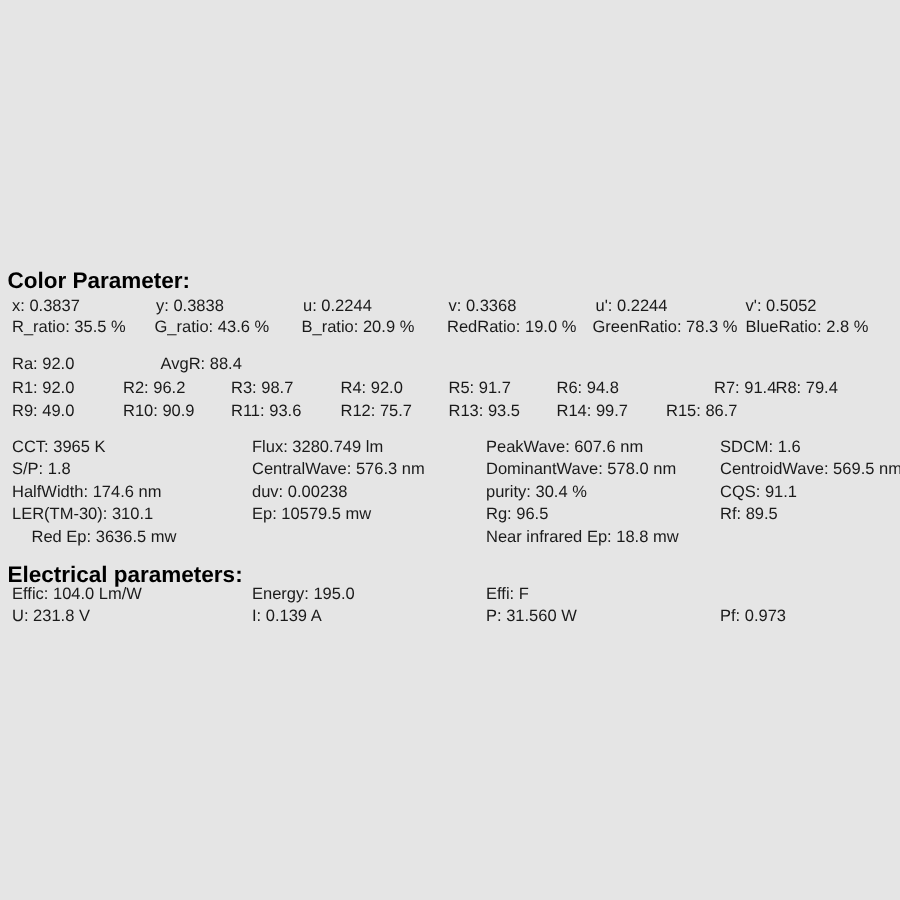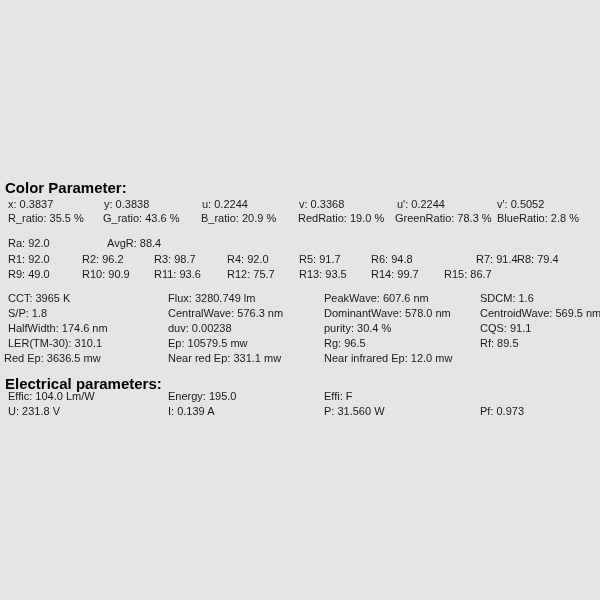--- a/index.html
+++ b/index.html
@@ -78,23 +78,22 @@
     <span class="param-cell" style="left: 324px; top: 307px;">DominantWave: 578.0 nm</span>
     <span class="param-cell" style="left: 480px; top: 307px;">CentroidWave: 569.5 nm</span>
     <span class="param-cell" style="left: 8px; top: 322px;">HalfWidth: 174.6 nm</span>
     <span class="param-cell" style="left: 168px; top: 322px;">duv: 0.00238</span>
     <span class="param-cell" style="left: 324px; top: 322px;">purity: 30.4 %</span>
     <span class="param-cell" style="left: 480px; top: 322px;">CQS: 91.1</span>
     <span class="param-cell" style="left: 8px; top: 337px;">LER(TM-30): 310.1</span>
     <span class="param-cell" style="left: 168px; top: 337px;">Ep: 10579.5 mw</span>
     <span class="param-cell" style="left: 324px; top: 337px;">Rg: 96.5</span>
     <span class="param-cell" style="left: 480px; top: 337px;">Rf: 89.5</span>
-    <span class="param-cell" style="left: 4px; top: 352px;">Red Ep: 3636.5 mw</span>
-    <span class="param-cell" style="left: 168px; top: 352px;">Near red Ep: 331.1 mw</span>
-    <span class="param-cell" style="left: 324px; top: 352px;">Near infrared Ep: 12.0 mw</span>
+    <span class="param-cell" style="left: 21px; top: 352px;">Red Ep: 3636.5 mw</span>
+    <span class="param-cell" style="left: 324px; top: 352px;">Near infrared Ep: 18.8 mw</span>
     <span class="param-cell" style="left: 8px; top: 390px;">Effic: 104.0 Lm/W</span>
     <span class="param-cell" style="left: 168px; top: 390px;">Energy: 195.0</span>
     <span class="param-cell" style="left: 324px; top: 390px;">Effi: F</span>
     <span class="param-cell" style="left: 8px; top: 405px;">U: 231.8 V</span>
     <span class="param-cell" style="left: 168px; top: 405px;">I: 0.139 A</span>
     <span class="param-cell" style="left: 324px; top: 405px;">P: 31.560 W</span>
     <span class="param-cell" style="left: 480px; top: 405px;">Pf: 0.973</span>
   </div>
 
 </body></html>

